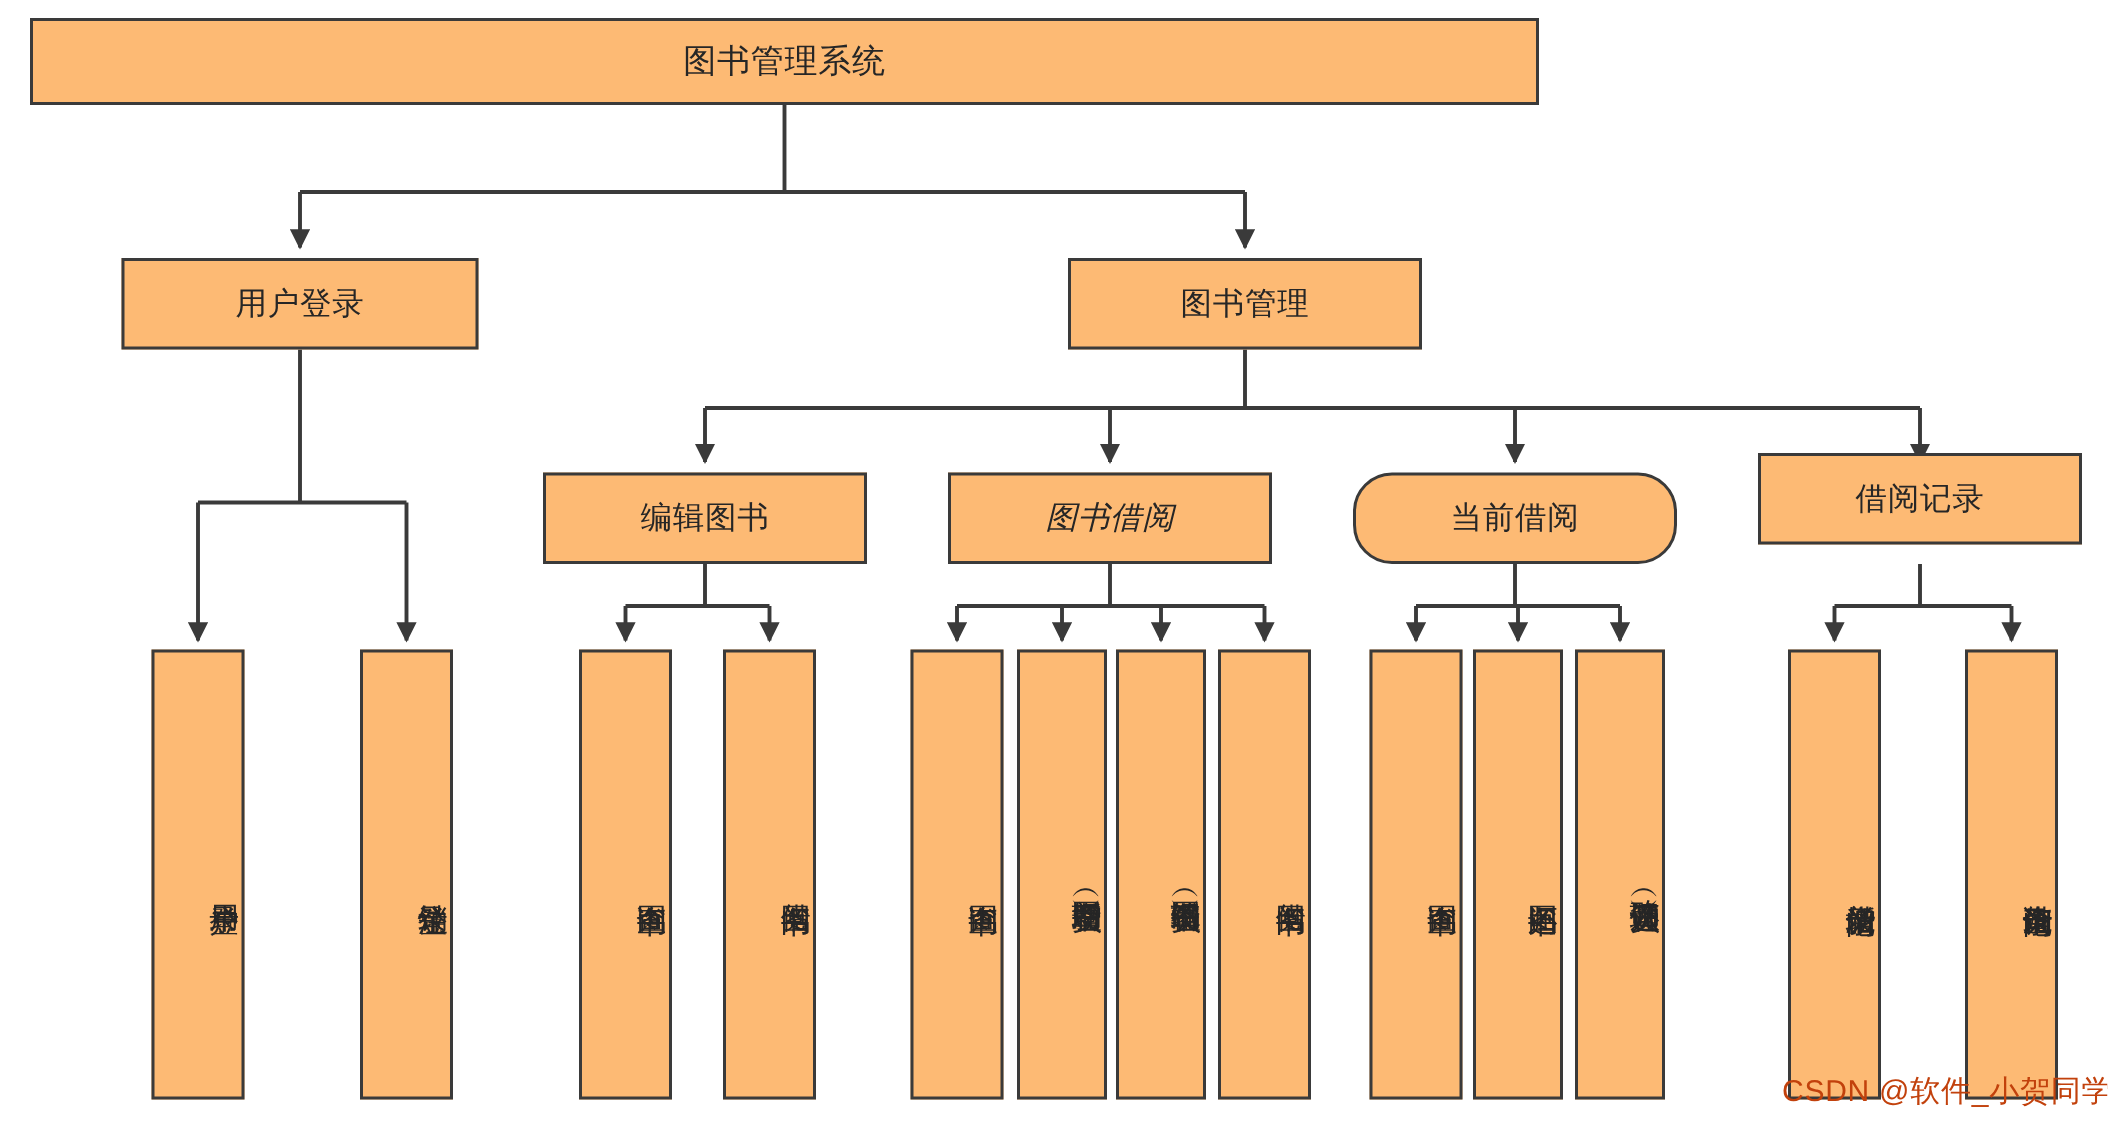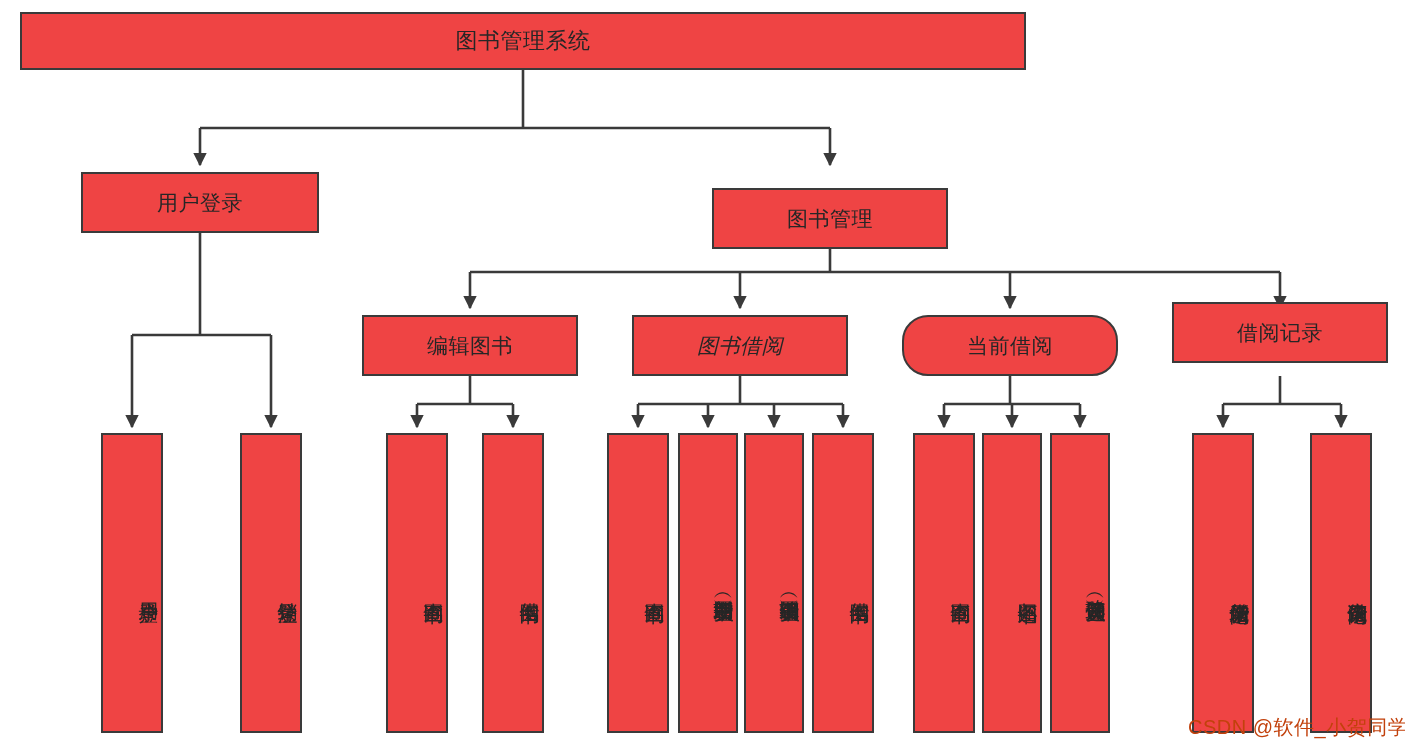--- a/index.html
+++ b/index.html
@@ -14,21 +14,21 @@
     position: relative;
     width: 1405px;
     height: 747px;
     background: #ffffff;
     overflow: hidden;
   }
   .node {
     position: absolute;
     box-sizing: border-box;
     border: 2px solid #3a3a3a;
-    background: #ef4444;
+    background: #fdba74;
     display: flex;
     align-items: center;
     justify-content: center;
     color: #262626;
     letter-spacing: 0.5px;
   }
   .node.horiz {
     font-size: 21px;
     line-height: 1.2;
   }
@@ -117,21 +117,21 @@
       <path d="M 1280 376 L 1280 404"></path>
       <path d="M 1223 404 L 1341 404"></path>
       <path d="M 1223 404 L 1223 427" marker-end="url(#arrow)"></path>
       <path d="M 1341 404 L 1341 427" marker-end="url(#arrow)"></path>
     </g>
   </svg>
 
   <div class="node horiz root" style="left:20px; top:12px; width:1006px; height:58px;">图书管理系统</div>
 
   <div class="node horiz" style="left:81px; top:172px; width:238px; height:61px;">用户登录</div>
-  <div class="node horiz" style="left:712px; top:172px; width:236px; height:61px;margin-top:16px;">图书管理</div>
+  <div class="node horiz" style="left:712px; top:172px; width:236px; height:61px;">图书管理</div>
 
   <div class="node horiz" style="left:362px; top:315px; width:216px; height:61px;">编辑图书</div>
   <div class="node horiz" style="left:632px; top:315px; width:216px; height:61px;font-style:italic;">图书借阅</div>
   <div class="node horiz" style="left:902px; top:315px; width:216px; height:61px;border-radius:26px;">当前借阅</div>
   <div class="node horiz" style="left:1172px; top:302px; width:216px; height:61px;">借阅记录</div>
 
   <div class="node vert" style="left:101px; top:433px; width:62px; height:300px;">用户登录</div>
   <div class="node vert" style="left:240px; top:433px; width:62px; height:300px;">注销登录</div>
 
   <div class="node vert" style="left:386px; top:433px; width:62px; height:300px;">查询图书</div>

